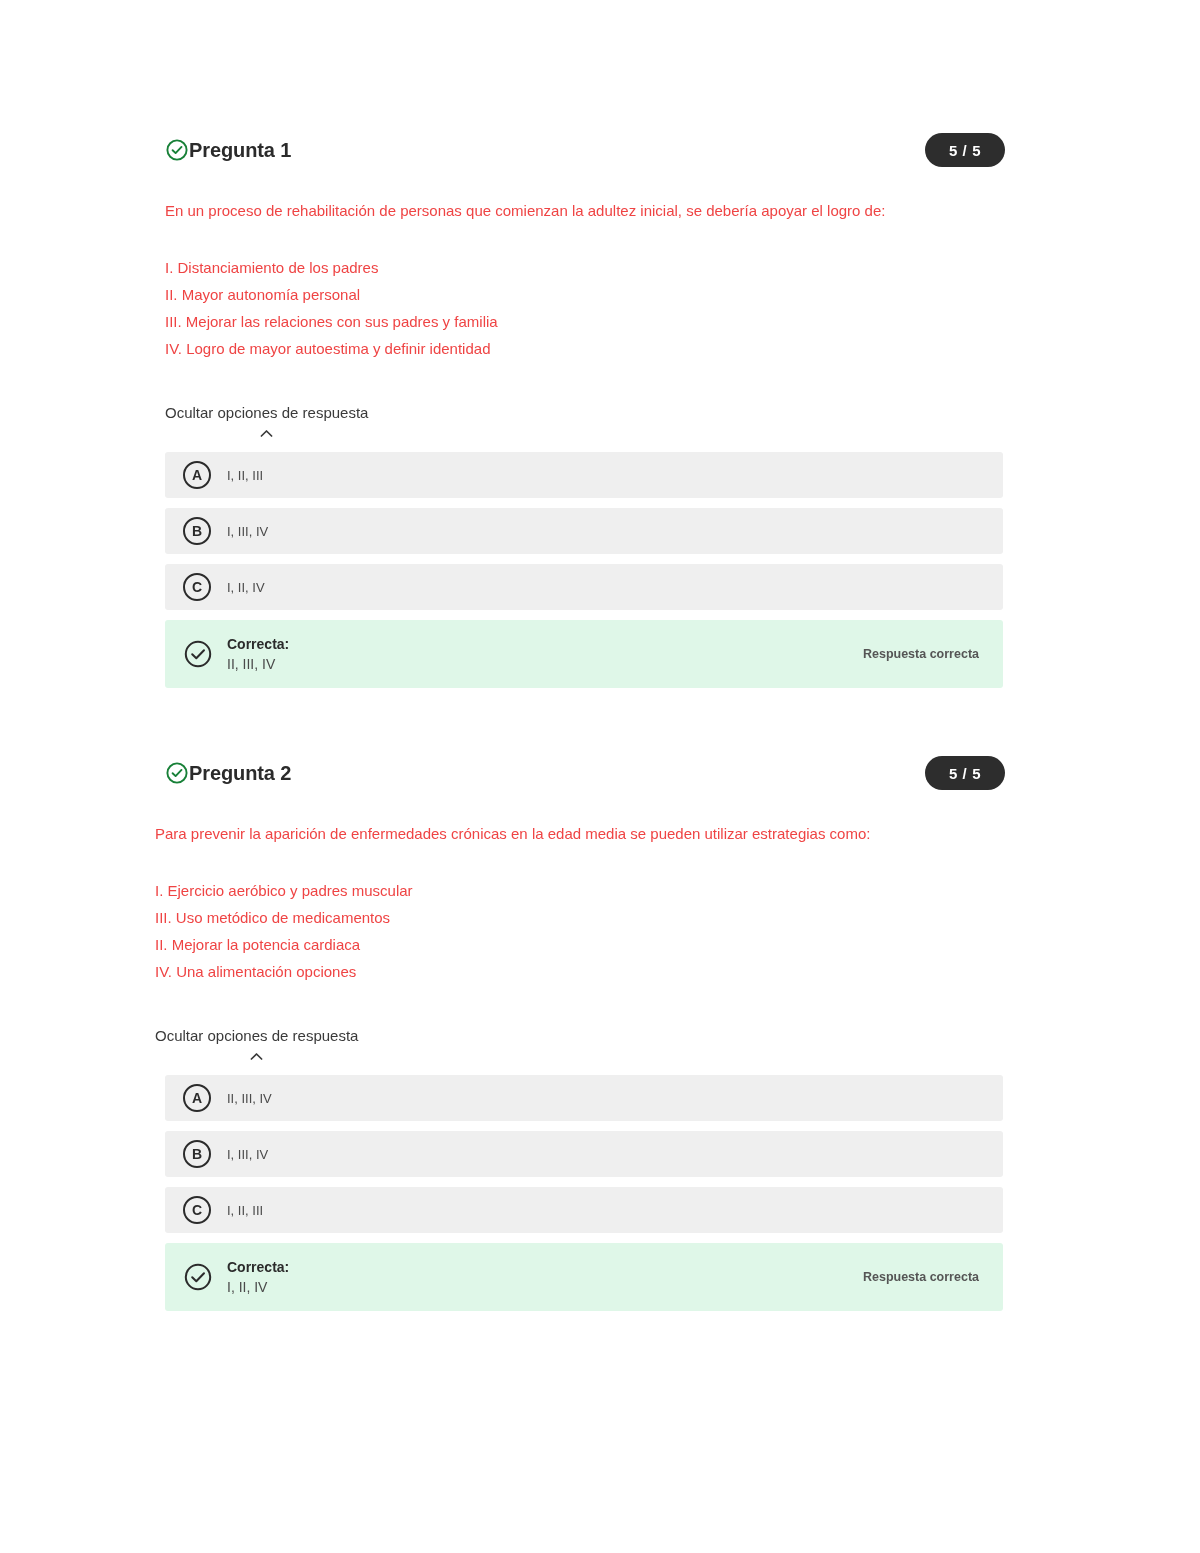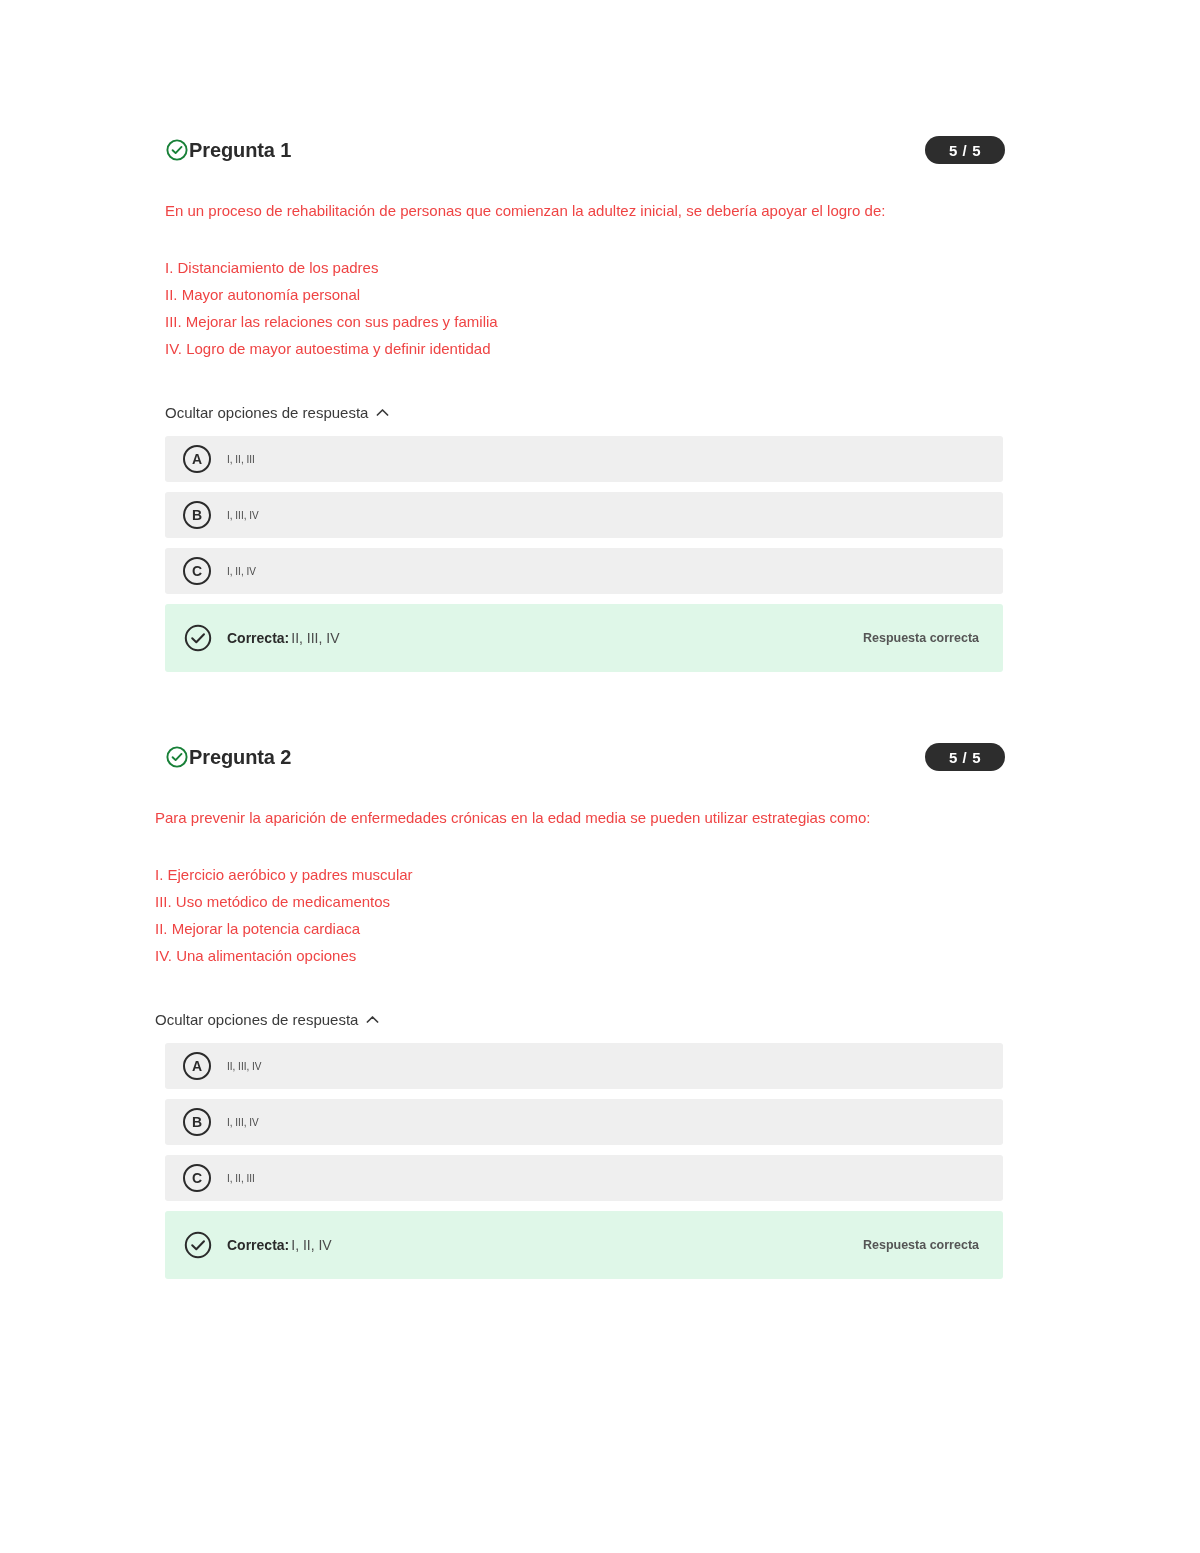--- a/index.html
+++ b/index.html
@@ -57,21 +57,21 @@
     font-weight: bold;
     color: #2b2b2b;
     letter-spacing: -0.1px;
     white-space: nowrap;
   }
   .score-badge {
     display: flex;
     align-items: center;
     justify-content: center;
     min-width: 80px;
-    height: 28px;
+    height: 34px;
     padding: 0 16px;
     box-sizing: border-box;
     background: #2d2d2d;
     color: #ffffff;
     border-radius: 17px;
     font-size: 15px;
     font-weight: bold;
     letter-spacing: 0.6px;
   }
 
@@ -101,20 +101,21 @@
 
   
   .toggle-row {
     margin-top: 42px;
     display: inline-flex;
     align-items: center;
     gap: 8px;
     font-size: 15px;
     color: #3a3a3a;
     cursor: pointer;
+    flex-direction: column;
   }
   .chevron-up-icon {
     width: 13px;
     height: 9px;
     display: block;
   }
 
   
   .options {
     margin-top: 14px;
@@ -142,21 +143,21 @@
     display: flex;
     align-items: center;
     justify-content: center;
     font-size: 14px;
     font-weight: bold;
     color: #2b2b2b;
     box-sizing: border-box;
   }
   .option-text {
     margin-left: 16px;
-    font-size: 10px;
+    font-size: 13px;
     color: #4a4a4a;
   }
 
   .option-row.correct {
     background: #dff7e8;
     height: 68px;
     align-items: center;
     justify-content: space-between;
   }
   .correct-left {
@@ -165,21 +166,21 @@
   }
   .correct-check-icon {
     width: 30px;
     height: 30px;
     flex: 0 0 30px;
     display: block;
   }
   .correct-texts {
     margin-left: 14px;
     display: flex;
-    flex-direction: row;
+    flex-direction: column;
     justify-content: center;
     gap: 2px;
   }
   .correct-label {
     font-size: 14px;
     font-weight: bold;
     color: #2b2b2b;
     line-height: 18px;
   }
   .correct-value {

